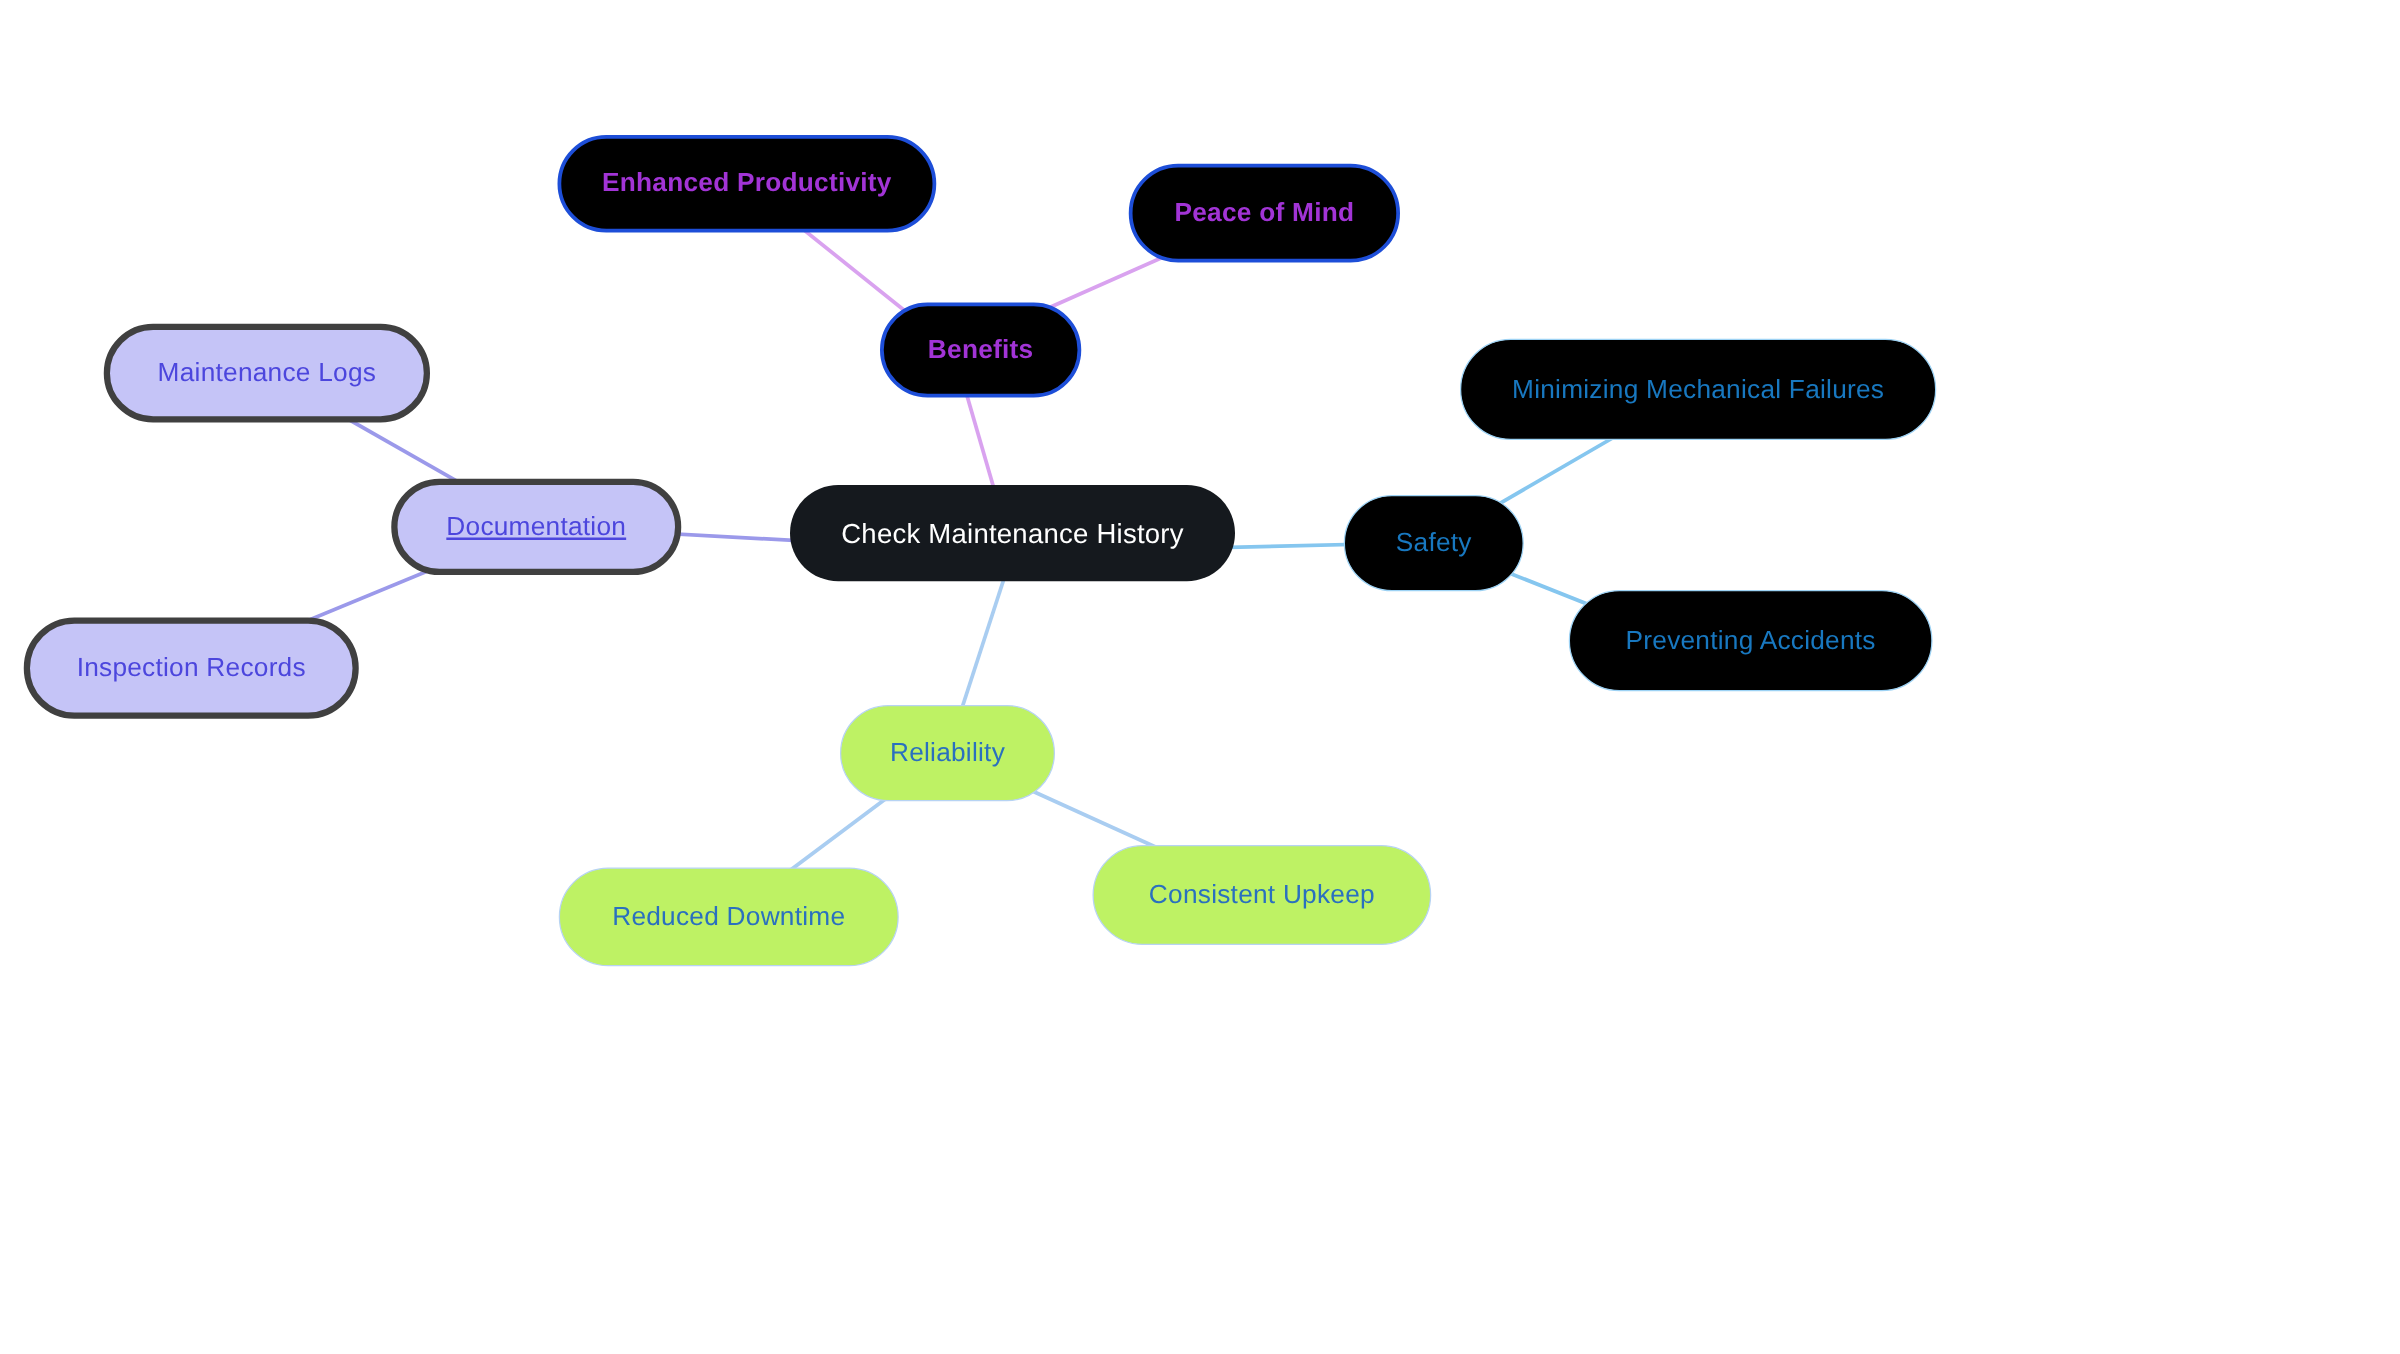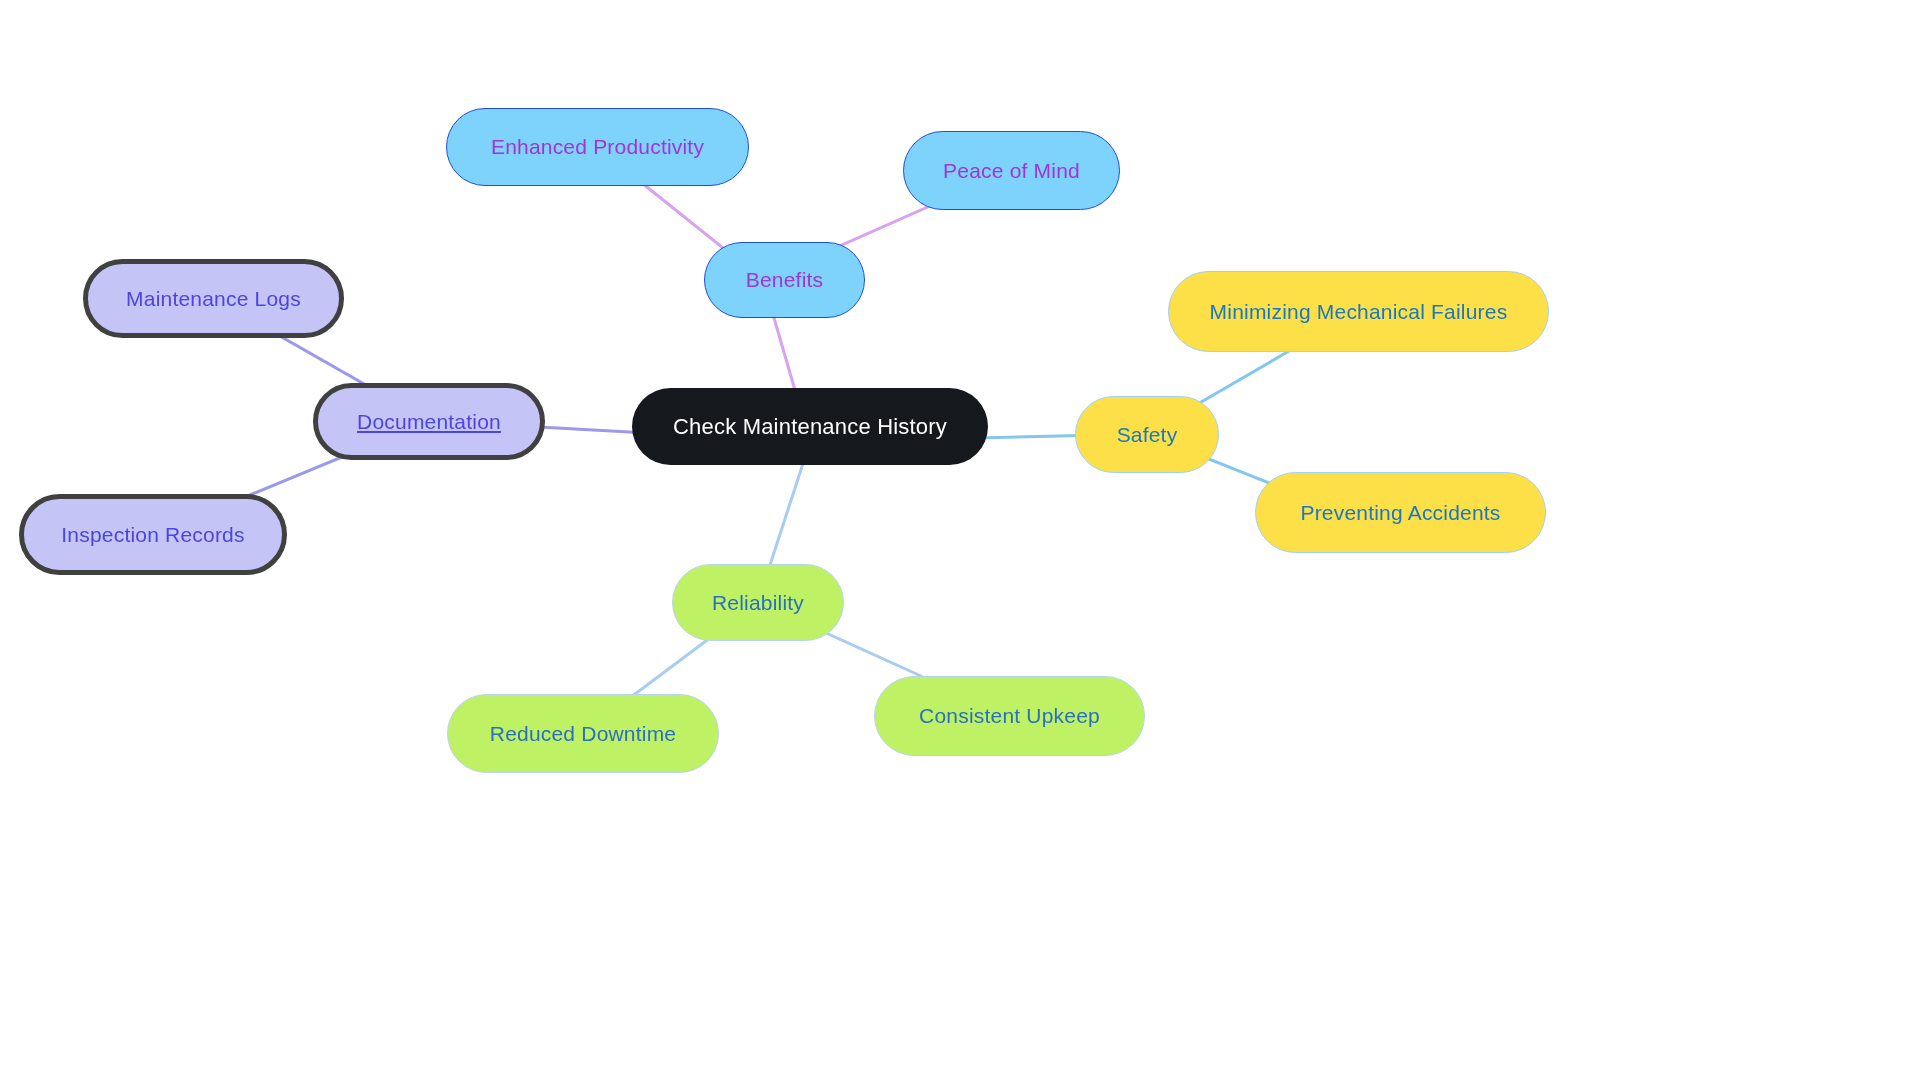--- a/index.html
+++ b/index.html
@@ -33,26 +33,26 @@
     user-select: none;
   }
   
   .node-center {
     left: 632px; top: 388px; width: 356px; height: 77px;
     background: #15191E;
     color: #ffffff;
     font-size: 22px;
   }
   
-  .branch-benefits { background: #7dd3fc; color: #a234d6; border: 1px solid #1d4ed8; }
+  .branch-benefits { background: #000000; color: #a234d6; border: 3px solid #1d4ed8; font-weight: bold; }
   .node-benefits            { left: 704px;  top: 242px; width: 161px; height: 76px; }
   .node-enhanced            { left: 446px;  top: 108px; width: 303px; height: 78px; }
   .node-peace               { left: 903px;  top: 131px; width: 217px; height: 79px; }
   
-  .branch-safety { background: #fde047; color: #1878c0; border: 1px solid #9dd2f4; }
+  .branch-safety { background: #000000; color: #1878c0; border: 1px solid #9dd2f4; }
   .node-safety              { left: 1075px; top: 396px; width: 144px; height: 77px; }
   .node-minimizing          { left: 1168px; top: 271px; width: 381px; height: 81px; }
   .node-preventing          { left: 1255px; top: 472px; width: 291px; height: 81px; }
   
   .branch-documentation { background: #c5c4f7; color: #4c46dd; border: 5px solid #404040; }
   .node-documentation       { left: 313px;  top: 383px; width: 232px; height: 77px; text-decoration: underline; }
   .node-maintenance-logs    { left: 83px;   top: 259px; width: 261px; height: 79px; }
   .node-inspection-records  { left: 19px;   top: 494px; width: 268px; height: 81px; }
   
   .branch-reliability { background: #bef264; color: #2a70bf; border: 1px solid #b7d3f3; }

